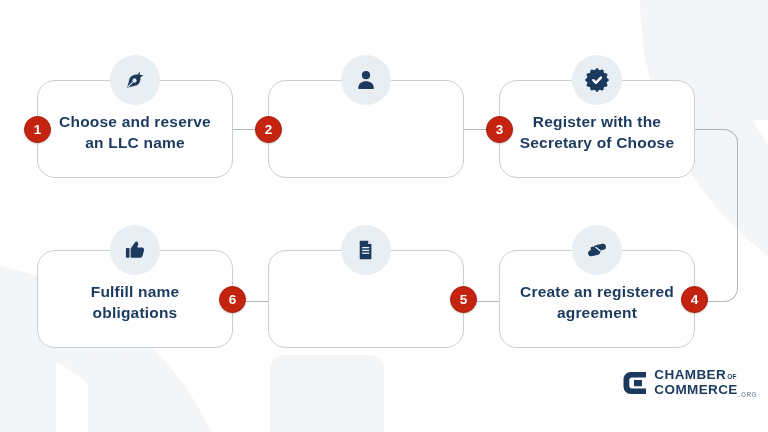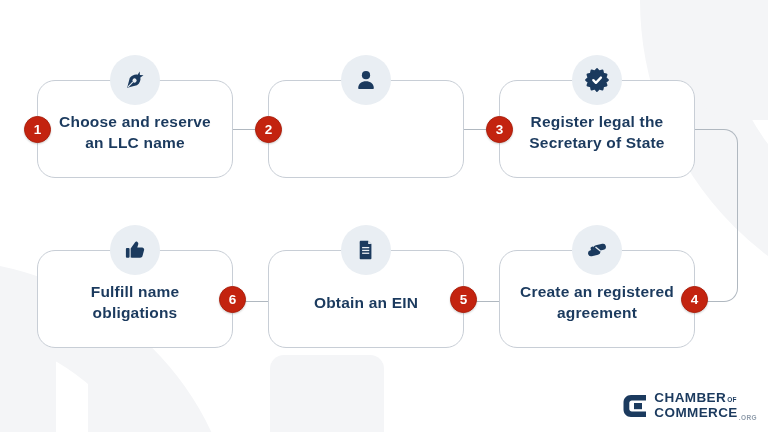--- a/index.html
+++ b/index.html
@@ -39,21 +39,21 @@
                border-radius:50%;background:#e9eef3;display:flex;align-items:center;justify-content:center;}
   .icon-circle svg{display:block;}
 
   .num-badge{position:absolute;z-index:5;top:50%;margin-top:-13.5px;width:27px;height:27px;border-radius:50%;
              background:#c3230f;border:1px solid #ad1f0c;box-sizing:border-box;
              color:#ffffff;font-weight:bold;font-size:13.5px;display:flex;align-items:center;justify-content:center;
              box-shadow:0 1px 2px rgba(0,0,0,.18);}
   .badge-left{left:-14px;} .badge-right{right:-14px;}
 
   
-  .logo{position:absolute;z-index:4;right:11px;bottom:8px;display:flex;align-items:center;gap:5px;}
+  .logo{position:absolute;z-index:4;right:11px;bottom:31px;display:flex;align-items:center;gap:5px;}
   .logo-text{display:flex;flex-direction:column;line-height:13px;}
   .logo-line{display:flex;align-items:flex-start;}
   .logo-word{color:#1b3a5e;font-weight:bold;font-size:13.5px;letter-spacing:.4px;}
   .logo-suffix{color:#1b3a5e;font-weight:bold;font-size:6.5px;letter-spacing:.4px;margin-top:2px;margin-left:1px;}
   .logo-suffix2{color:#8f9cab;font-weight:bold;font-size:6.5px;letter-spacing:.4px;margin-top:5px;margin-left:1px;}
 </style>
 </head>
 <body>
 
 <div id="stage">
@@ -96,21 +96,21 @@
   </div>
 
   <div class="step-box pos-3">
     <span class="icon-circle">
       <svg width="26" height="26" viewBox="0 0 24 24" aria-hidden="true">
         <polygon points="22,12 19.73,14.07 20.66,17 17.66,17.66 17,20.66 14.07,19.73 12,22 9.93,19.73 7,20.66 6.34,17.66 3.34,17 4.27,14.07 2,12 4.27,9.93 3.34,7 6.34,6.34 7,3.34 9.93,4.27 12,2 14.07,4.27 17,3.34 17.66,6.34 20.66,7 19.73,9.93" fill="#1b3a5e" stroke="#1b3a5e" stroke-width="2" stroke-linejoin="round"></polygon>
         <polyline points="8.6,12.2 11,14.6 15.6,9.8" fill="none" stroke="#ffffff" stroke-width="2.2" stroke-linecap="round" stroke-linejoin="round"></polyline>
       </svg>
     </span>
     <span class="num-badge badge-left">3</span>
-    <span class="step-label">Register legal the Secretary of State</span>
+    <span class="step-label">Register with the Secretary of Choose</span>
   </div>
 
   <div class="step-box pos-4">
     <span class="icon-circle">
       <svg width="26" height="26" viewBox="0 0 24 24" aria-hidden="true">
         <g transform="rotate(-14 12 12)" fill="#1b3a5e">
           <rect x="3.2" y="10.8" width="11.5" height="5.6" rx="2.8"></rect>
           <rect x="9.3" y="7.6" width="11.5" height="5.6" rx="2.8"></rect>
           <circle cx="8.2" cy="9.6" r="1.7"></circle>
           <line x1="11.3" y1="9" x2="14.8" y2="13.6" stroke="#e9eef3" stroke-width="1.2"></line>
@@ -125,21 +125,20 @@
     <span class="icon-circle">
       <svg width="26" height="26" viewBox="0 0 24 24" aria-hidden="true">
         <path d="M7.2 3.5 H14 L17 6.5 V19.5 C17 20.1 16.6 20.5 16 20.5 H7.2 C6.6 20.5 6.2 20.1 6.2 19.5 V4.5 C6.2 3.9 6.6 3.5 7.2 3.5 Z" fill="#1b3a5e"></path>
         <polygon points="14,3.5 17,6.5 14,6.5" fill="#e9eef3"></polygon>
         <rect x="8.4" y="9.2" width="6.6" height="1.2" fill="#e9eef3"></rect>
         <rect x="8.4" y="11.8" width="6.6" height="1.2" fill="#e9eef3"></rect>
         <rect x="8.4" y="14.4" width="6.6" height="1.2" fill="#e9eef3"></rect>
       </svg>
     </span>
     <span class="num-badge badge-right">5</span>
-    <span class="step-label">Obtain an EIN</span>
   </div>
 
   <div class="step-box pos-6">
     <span class="icon-circle">
       <svg width="26" height="26" viewBox="0 0 24 24" aria-hidden="true" fill="#1b3a5e">
         <rect x="3.6" y="10.2" width="3.4" height="9" rx="0.9"></rect>
         <path d="M8 18.9 V10.6 L12.1 4.9 C12.6 4.2 13.5 4 14.2 4.5 C14.9 5 15.2 5.8 15 6.6 L14.1 9.7 H18.6 C19.8 9.7 20.7 10.9 20.4 12.1 L18.9 17.6 C18.7 18.6 17.8 19.2 16.8 19.2 H9.4 Z"></path>
       </svg>
     </span>
     <span class="num-badge badge-right">6</span>

